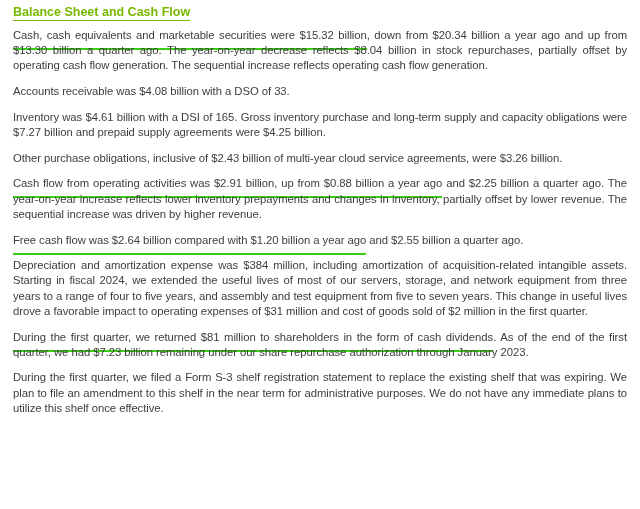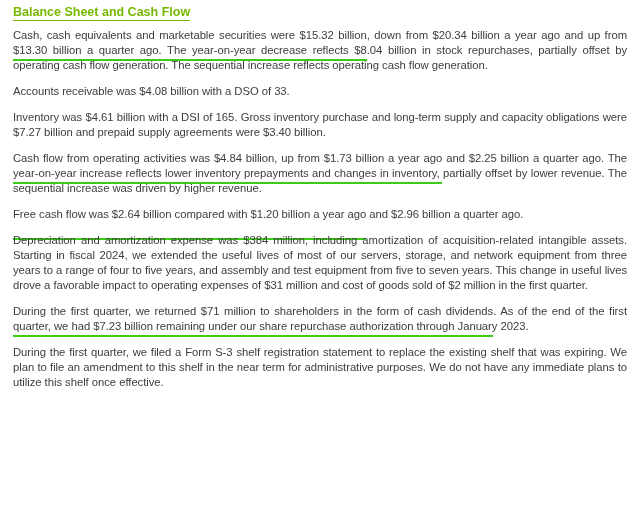--- a/index.html
+++ b/index.html
@@ -27,40 +27,41 @@
   }
   p.body-para{
     margin:0 0 10.5px 0;
     font-size:11.3px;line-height:15.2px;
     color:var(--text-color);
     text-align:justify;
     letter-spacing:-0.05px;
   }
   .hl{
     border-bottom:2.6px solid var(--marker-green);
-    padding-bottom:18px;
+    padding-bottom:7px;
   }
 </style>
 </head>
 <body>
 
 <div class="page">
 
   <h1 class="section-title"><span class="title-underline">Balance Sheet and Cash Flow</span></h1>
 
   <p class="body-para"><span class="hl">Cash, cash equivalents and marketable securities were $15.32 billion</span><span>, down from $20.34 billion a year ago and up from $13.30 billion a quarter ago. The year-on-year decrease reflects $8.04 billion in stock repurchases, partially offset by operating cash flow generation. The sequential increase reflects operating cash flow generation.</span></p>
 
   <p class="body-para"><span>Accounts receivable was $4.08 billion with a DSO of 33.</span></p>
 
-  <p class="body-para"><span>Inventory was $4.61 billion with a DSI of 165. Gross inventory purchase and long-term supply and capacity obligations were $7.27 billion and prepaid supply agreements were $3.40 billion.</span></p>
+  <p class="body-para"><span>Inventory was $4.61 billion with a DSI of 165. Gross inventory purchase and long-term supply and capacity obligations were $7.27 billion and prepaid supply agreements were $4.25 billion.</span></p>
 
+  <p class="body-para"><span>Other purchase obligations, inclusive of $2.43 billion of multi-year cloud service agreements, were $3.26 billion.</span></p>
 
-  <p class="body-para"><span class="hl">Cash flow from operating activities was $4.84 billion, up from $1.73 billion a year ago</span><span> and $2.25 billion a quarter ago. The year-on-year increase reflects lower inventory prepayments and changes in inventory, partially offset by lower revenue. The sequential increase was driven by higher revenue.</span></p>
+  <p class="body-para"><span class="hl">Cash flow from operating activities was $2.91 billion, up from $0.88 billion a year ago</span><span> and $2.25 billion a quarter ago. The year-on-year increase reflects lower inventory prepayments and changes in inventory, partially offset by lower revenue. The sequential increase was driven by higher revenue.</span></p>
 
-  <p class="body-para"><span class="hl">Free cash flow was $2.64 billion compared with $1.20 billion a year ago</span><span> and $2.96 billion a quarter ago.</span></p>
+  <p class="body-para"><span class="hl">Free cash flow was $2.64 billion compared with $1.20 billion a year ago</span><span> and $2.55 billion a quarter ago.</span></p>
 
   <p class="body-para"><span>Depreciation and amortization expense was $384 million, including amortization of acquisition-related intangible assets. Starting in fiscal 2024, we extended the useful lives of most of our servers, storage, and network equipment from three years to a range of four to five years, and assembly and test equipment from five to seven years. This change in useful lives drove a favorable impact to operating expenses of $31 million and cost of goods sold of $2 million in the first quarter.</span></p>
 
-  <p class="body-para"><span class="hl">During the first quarter, we returned $71 million to shareholders in the form of cash dividends</span><span>. As of the end of the first quarter, we had $7.23 billion remaining under our share repurchase authorization through January 2023.</span></p>
+  <p class="body-para"><span class="hl">During the first quarter, we returned $81 million to shareholders in the form of cash dividends</span><span>. As of the end of the first quarter, we had $7.23 billion remaining under our share repurchase authorization through January 2023.</span></p>
 
   <p class="body-para"><span>During the first quarter, we filed a Form S-3 shelf registration statement to replace the existing shelf that was expiring. We plan to file an amendment to this shelf in the near term for administrative purposes.  We do not have any immediate plans to utilize this shelf once effective.</span></p>
 
 </div>
 
 </body></html>

